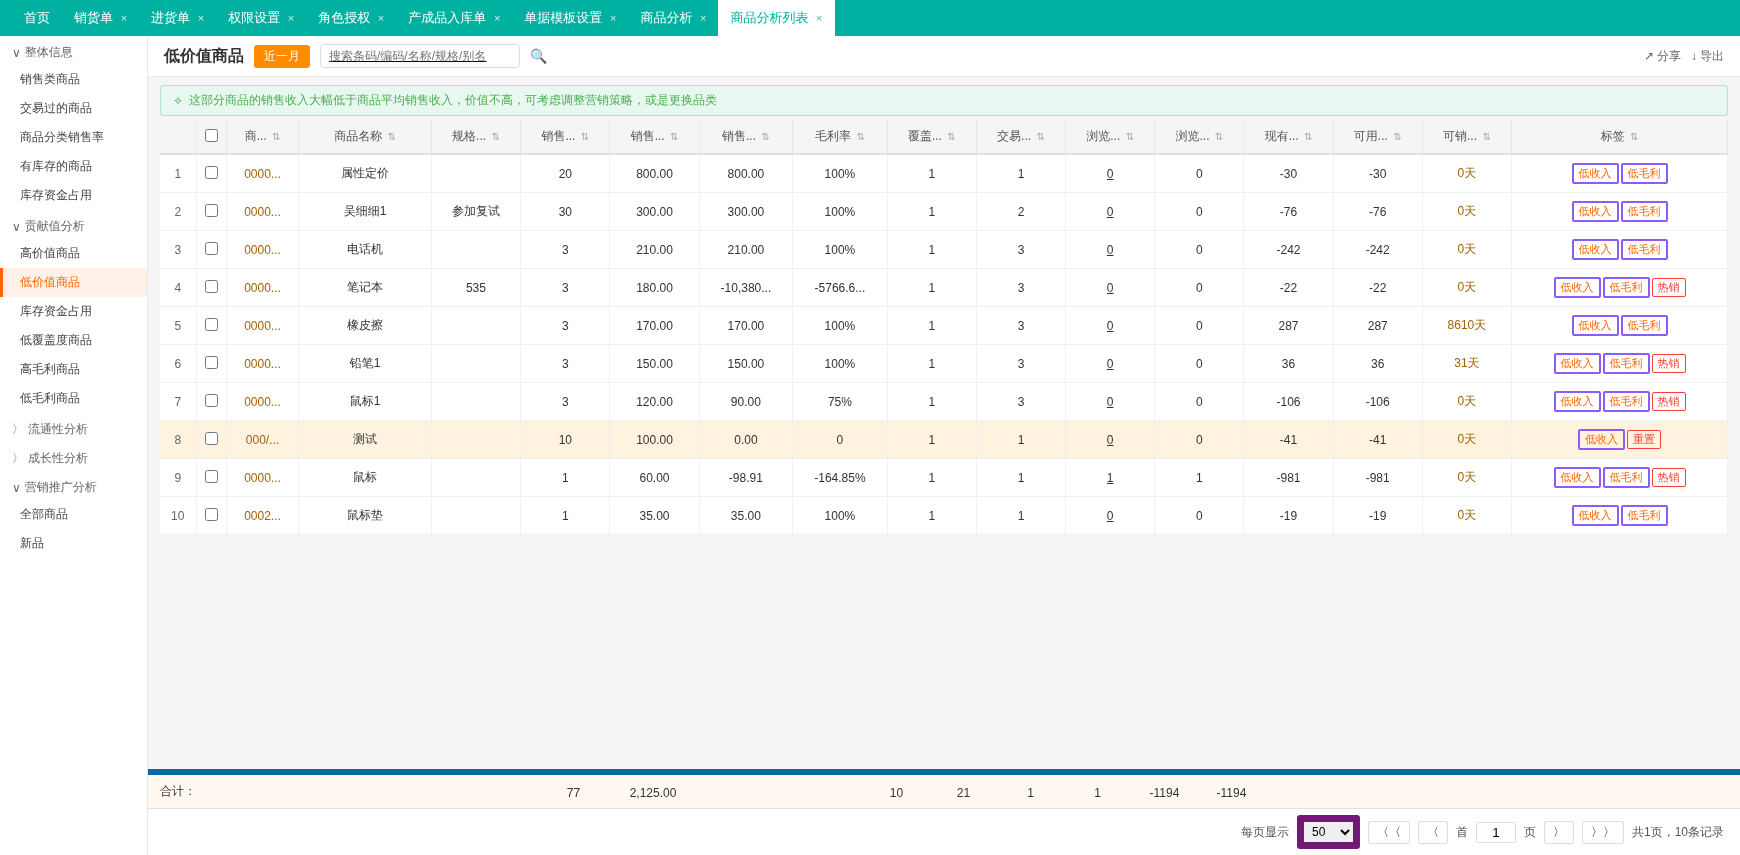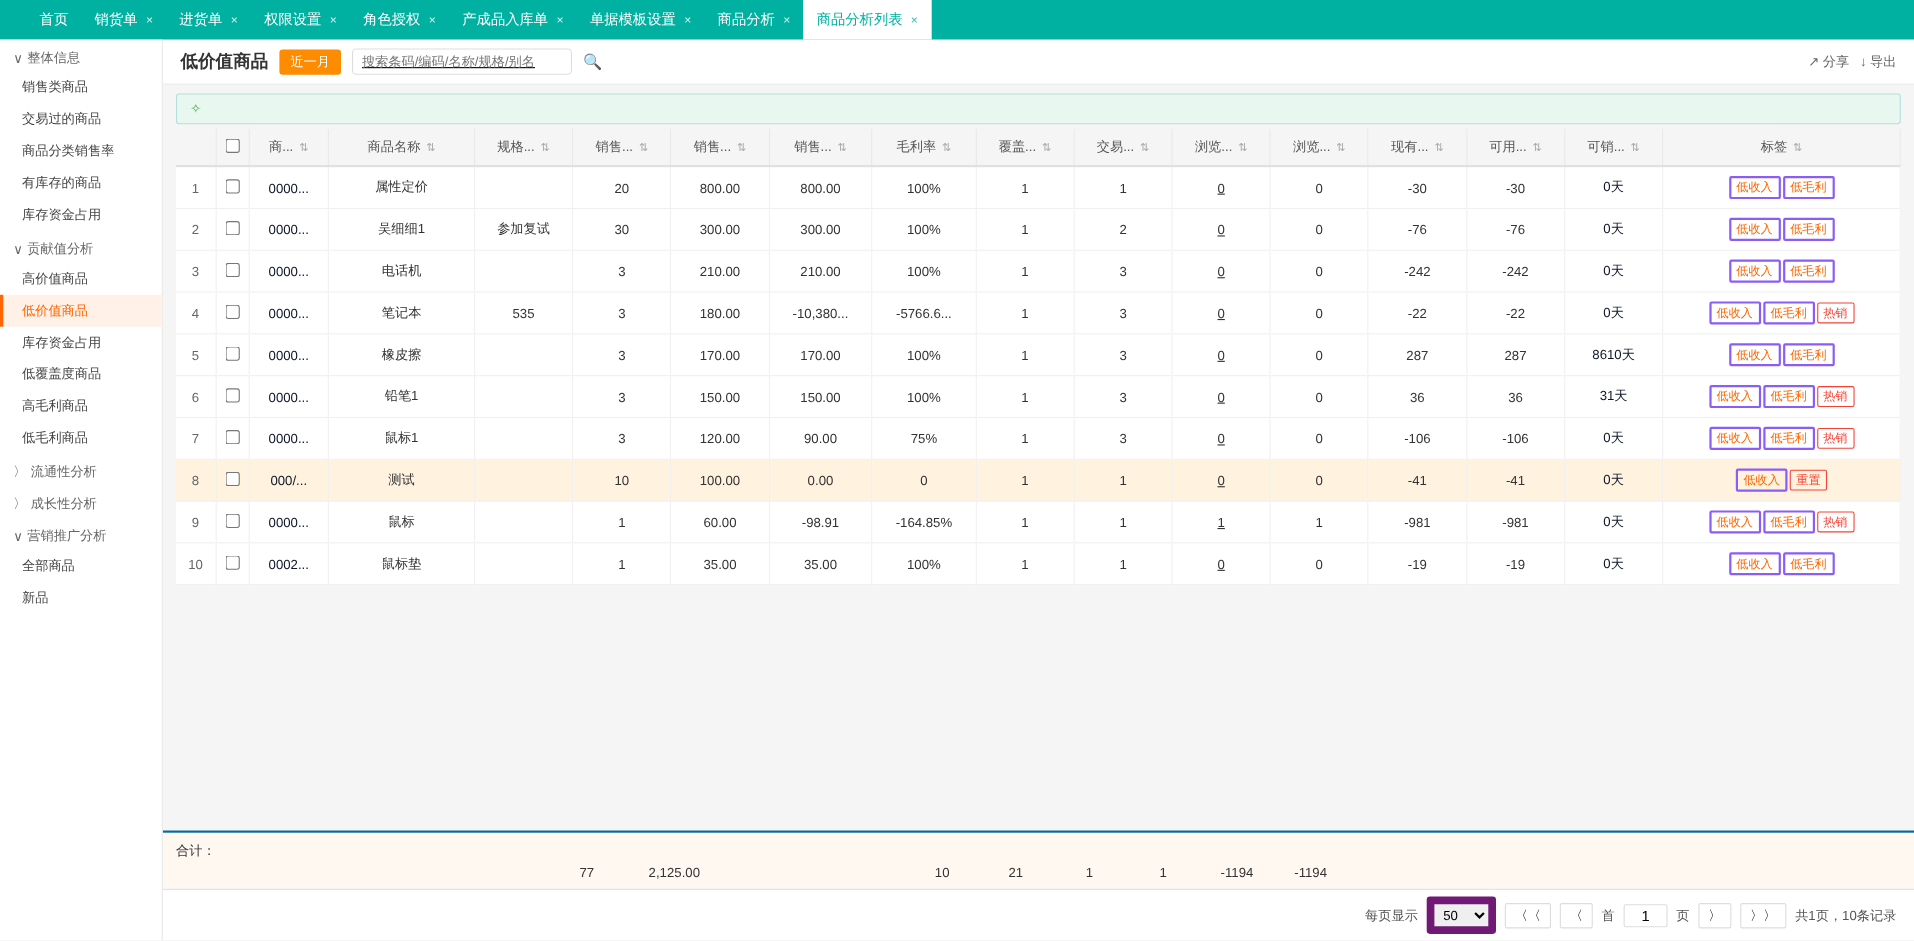--- a/index.html
+++ b/index.html
@@ -4,21 +4,21 @@
   <style>
     * { box-sizing: border-box; margin: 0; padding: 0; }
     body { font-family: 'Microsoft YaHei', Arial, sans-serif; font-size: 12px; background: #f5f5f5; color: #333; }
 
     
     .top-nav {
       background: #00b0a0;
       display: flex;
       align-items: center;
       height: 36px;
-      padding: 0 24px;
+      padding: 0 12px;
     }
     .top-nav .nav-item {
       color: #fff;
       padding: 0 12px;
       height: 36px;
       line-height: 36px;
       cursor: pointer;
       font-size: 13px;
       white-space: nowrap;
     }
@@ -180,32 +180,31 @@
       display: inline-block;
       padding: 1px 5px;
       border-radius: 2px;
       font-size: 11px;
       margin: 1px;
     }
     .tag-orange { color: #ff6600; border: 2px solid #8b5cf6; }
     .tag-red { color: #f44336; border: 1px solid #f44336; }
     .underline { text-decoration: underline; cursor: pointer; }
     .row-num { color: #666; }
-    .orange-text { color: #0f172a; }
+    .orange-text { color: #a16207; }
 
     
     .footer-total {
       background: #fff8f0;
-      border-top: 2px solid #0369a1;
+      border-top: 6px solid #0369a1;
       padding: 8px 12px;
       display: flex;
-      align-items: flex-start;
+      align-items: flex-end;
       font-size: 12px;
       gap: 4px;
-      flex-direction: column;
     }
     .footer-total .values {
       display: flex;
       gap: 12px;
       flex: 1;
     }
     .footer-val {
       min-width: 80px;
       text-align: center;
     }
@@ -321,20 +320,21 @@
         </span>
         <span class="action-btn">
           <span>↓</span>
           <span>导出</span>
         </span>
       </div>
     </div>
 
     <div class="info-bar">
       <span>✧</span>
+      <span class="info-tip">这部分商品的销售收入大幅低于商品平均销售收入，价值不高，可考虑调整营销策略，或是更换品类</span>
     </div>
 
     <div class="table-wrap">
       <table>
         <thead>
           <tr>
   <th style="width:36px;"></th>
   <th style="width:30px;"><input type="checkbox" style=""></th>
   <th>商... <span class="sort-icon">⇅</span></th>
   <th style="min-width:90px;">商品名称 <span class="sort-icon">⇅</span></th>

